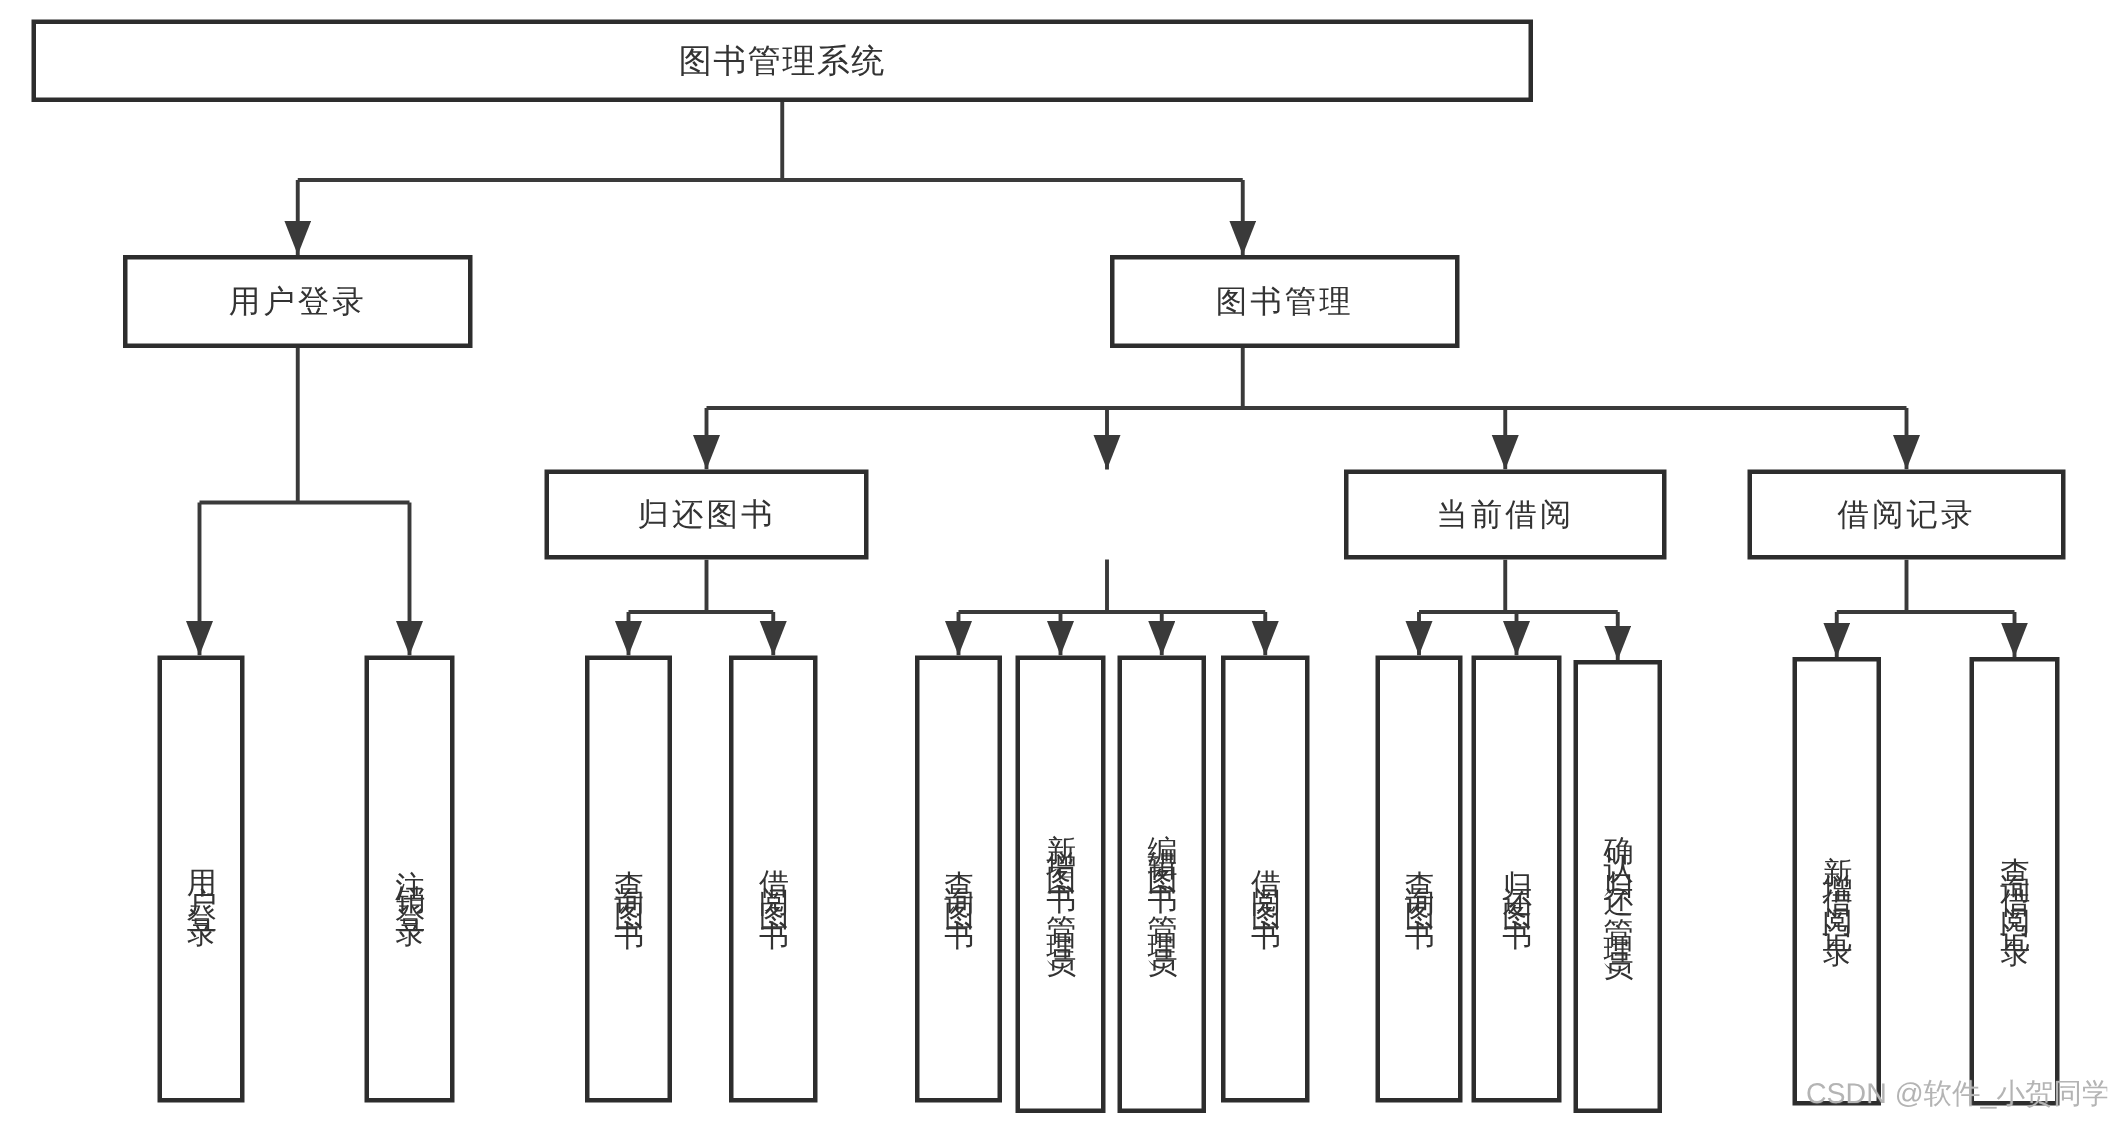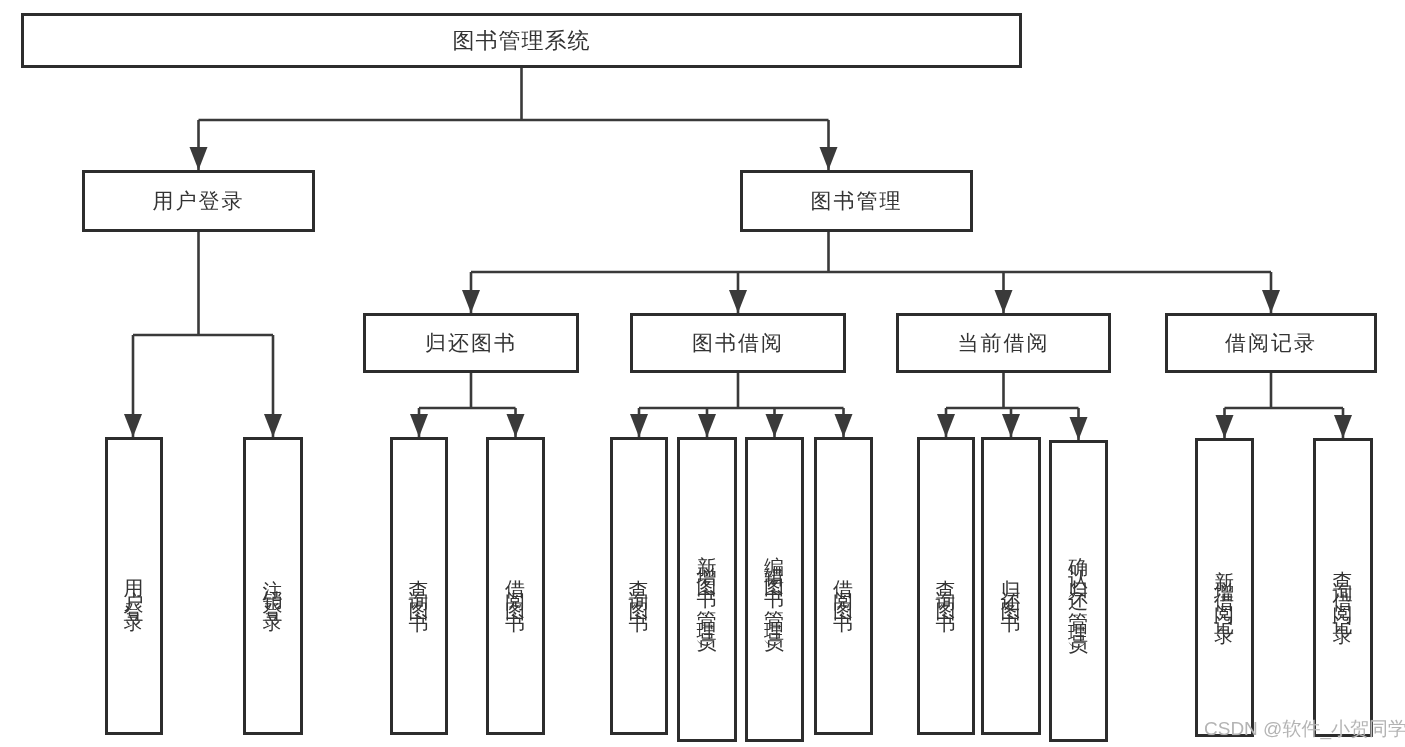--- a/index.html
+++ b/index.html
@@ -141,23 +141,20 @@
   <div class="node h-node" style="left:82px;top:170px;width:233px;height:62px">
     <span>用户登录</span>
   </div>
   <div class="node h-node" style="left:740px;top:170px;width:233px;height:62px">
     <span>图书管理</span>
   </div>
 
   <div class="node h-node" style="left:363px;top:313px;width:216px;height:60px">
     <span>归还图书</span>
   </div>
-  <div class="node h-node" style="left:630px;top:313px;width:216px;height:60px">
-    <span>图书借阅</span>
-  </div>
   <div class="node h-node" style="left:1165px;top:313px;width:212px;height:60px">
     <span>借阅记录</span>
   </div>
   <div class="node h-node" style="left:896px;top:313px;width:215px;height:60px">
     <span>当前借阅</span>
   </div>
 
   <div class="node v-node" style="left:105px;top:437px;width:58px;height:298px">
     <span>用户登录</span>
   </div>

